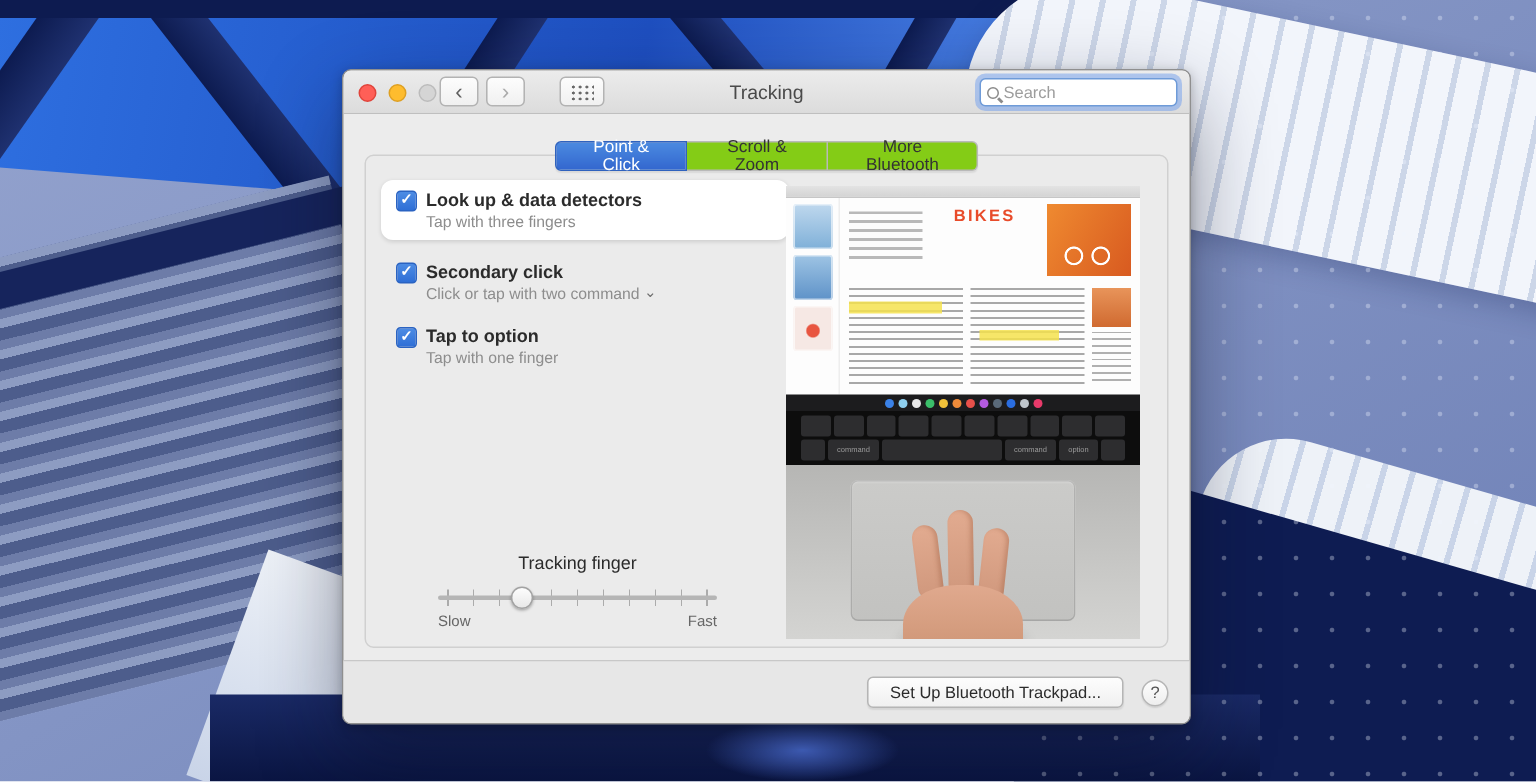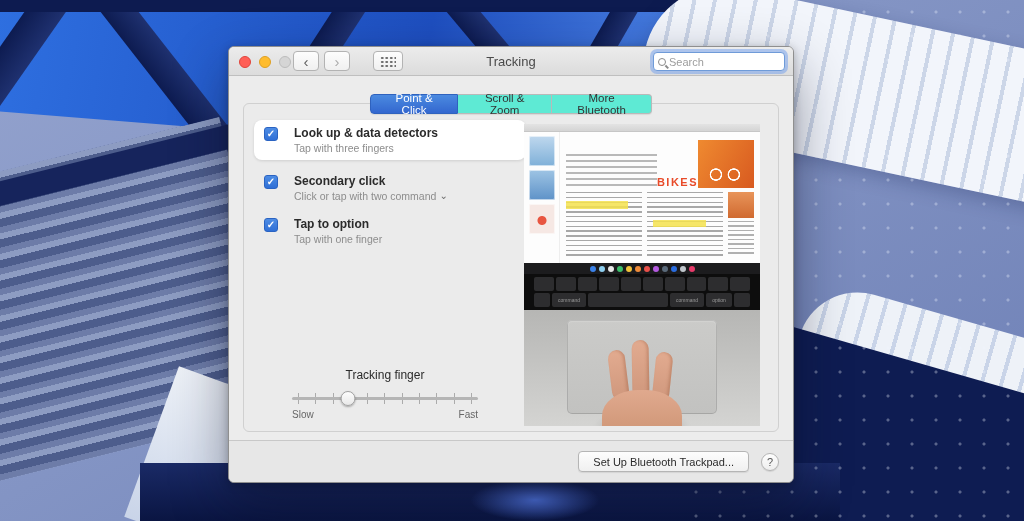--- a/index.html
+++ b/index.html
@@ -69,38 +69,38 @@
     position:relative; flex:0 0 auto; margin-right:3px; }
   .mag::after { content:""; position:absolute; width:4px; height:1.5px; background:#8a8a8a;
     transform:rotate(45deg); left:6px; top:7px; }
   .search { border:none; outline:none; background:transparent; font-size:11px;
     width:100%; color:#333; font-family:"Liberation Sans",sans-serif; }
   .search::placeholder { color:#9d9d9d; }
 
   .mainarea { position:absolute; top:29px; left:0; right:0; bottom:42px; }
   .tabs { position:absolute; top:18px; left:50%; transform:translateX(-50%);
     display:inline-flex; z-index:3; box-shadow:0 1px 1px rgba(0,0,0,.08); border-radius:4px;justify-content:flex-end; }
-  .tab { height:20px; padding:0 11px; font-size:11.5px; color:#333; background:#5eead4;
+  .tab { height:20px; padding:0 11px; font-size:11.5px; color:#333; background:#84cc16;
     border:1px solid #b9b9b9; border-left-width:0; display:flex; align-items:center; cursor:default;
     font-family:"Liberation Sans",sans-serif; }
   .tab:first-child { border-radius:4px 0 0 4px; border-left-width:1px; }
   .tab:last-child { border-radius:0 4px 4px 0; }
   .tab.active { background:linear-gradient(#4b8ae0,#3367cf); border-color:#2f62be; color:#fff; }
 
   .pane { position:absolute; top:27px; left:14px; right:14px; bottom:8px;
     background:#ebebeb; border:1px solid #d0d0d0; border-radius:6px; }
 
   .row { position:absolute; left:10px; width:272px; padding:6px 10px; display:flex; align-items:flex-start; }
   .row.selected { background:#fff; border-radius:8px; box-shadow:0 1px 3px rgba(0,0,0,.12); }
   .r1 { top:16px; } .r2 { top:64px; } .r3 { top:107px; }
   .checkbox { width:14px; height:14px; border-radius:3px; flex:0 0 auto; margin-top:1px;
     background:linear-gradient(#4d8ce4,#2f6fd6); border:1px solid #2a63c2;
     display:flex; align-items:center; justify-content:center; }
   .check { color:#fff; font-size:10px; line-height:10px; font-weight:bold; }
-  .rowtext { margin-left:16px; }
+  .rowtext { margin-left:6px; }
   .rowtitle { font-size:12px; font-weight:bold; color:#2b2b2b; }
   .rowsub { font-size:10.5px; color:#8d8d8d; margin-top:2px; display:flex; align-items:center; gap:3px; }
   .chev { font-size:10px; color:#6d6d6d; line-height:8px; }
 
   .tracking { position:absolute; left:48px; top:264px; width:186px; }
   .tracklabel { text-align:center; font-size:12px; color:#2b2b2b; }
   .sliderwrap { position:relative; height:18px; margin-top:7px; }
   .ticks { position:absolute; left:6px; right:6px; top:4px; height:11px;
     background:repeating-linear-gradient(to right,#ababab 0 1px, rgba(0,0,0,0) 1px 17.3px); }
   .track { position:absolute; left:0; right:0; top:8px; height:3px; background:#b5b5b5; border-radius:2px; }
@@ -114,21 +114,21 @@
     background:#fff; }
   .screen { height:150px; background:#fdfdfd; display:flex; flex-direction:column; }
   .browser-toolbar { height:8px; background:linear-gradient(#e3e3e3,#d4d4d4); border-bottom:1px solid #c6c6c6; }
   .pagebody { flex:1; display:flex; }
   .psidebar { width:36px; padding:4px 5px; display:flex; flex-direction:column; gap:4px; border-right:1px solid #eee; }
   .thumb { width:26px; height:30px; border-radius:2px; box-shadow:inset 0 0 0 1px rgba(255,255,255,.6); }
   .t1 { background:linear-gradient(#bfd8ee,#7fb0d8); }
   .t2 { background:linear-gradient(#9ec4e4,#5e92c8); }
   .t3 { background:radial-gradient(circle at 50% 55%, #e85540 4px, #f6e8e4 5px); }
   .pagemain { flex:1; padding:4px 6px; }
-  .pagehead { display:flex; align-items:flex-end; gap:0; height:52px; }
+  .pagehead { display:flex; align-items:flex-start; gap:21px; height:52px; }
   .headlines { flex:1; margin-top:5px; height:34px;
     background:repeating-linear-gradient(to bottom,#b9b9b9 0 1.5px, rgba(0,0,0,0) 1.5px 6px); }
   .bikes { font-weight:bold; color:#e84b2a; font-size:11px; letter-spacing:1.5px; margin-top:2px; }
   .photo { width:56px; height:48px; position:relative;
     background:linear-gradient(120deg,#ef8a30,#d85a20);
     background-image:
       radial-gradient(circle at 32% 72%, rgba(0,0,0,0) 4.5px, #fff 5px 6px, rgba(0,0,0,0) 6.5px),
       radial-gradient(circle at 64% 72%, rgba(0,0,0,0) 4.5px, #fff 5px 6px, rgba(0,0,0,0) 6.5px),
       linear-gradient(120deg,#ef8a30,#d85a20); }
   .cols { display:flex; gap:5px; margin-top:4px; }

